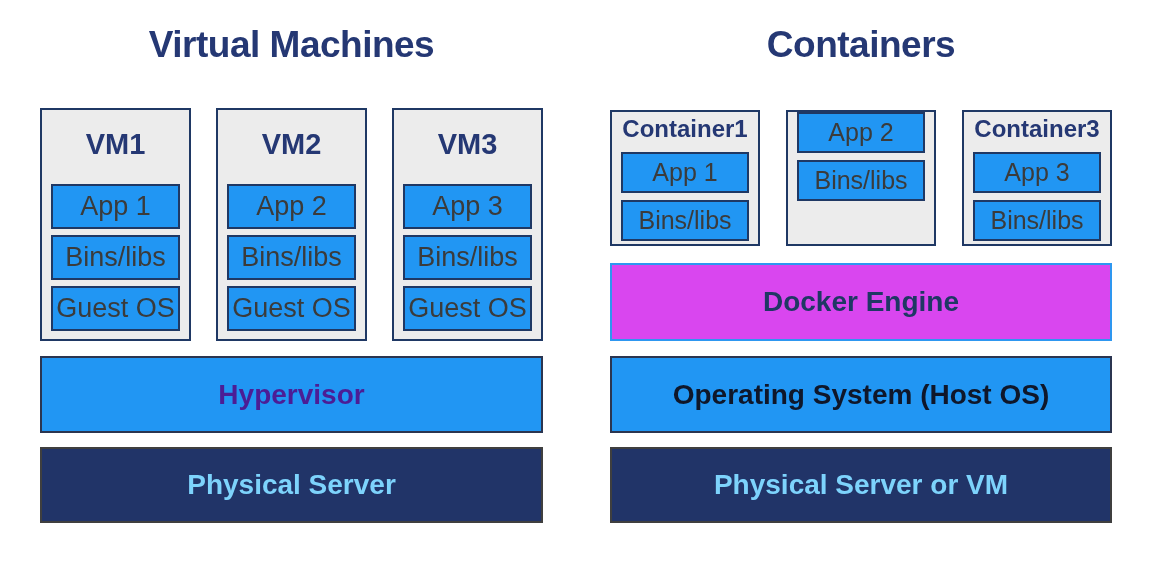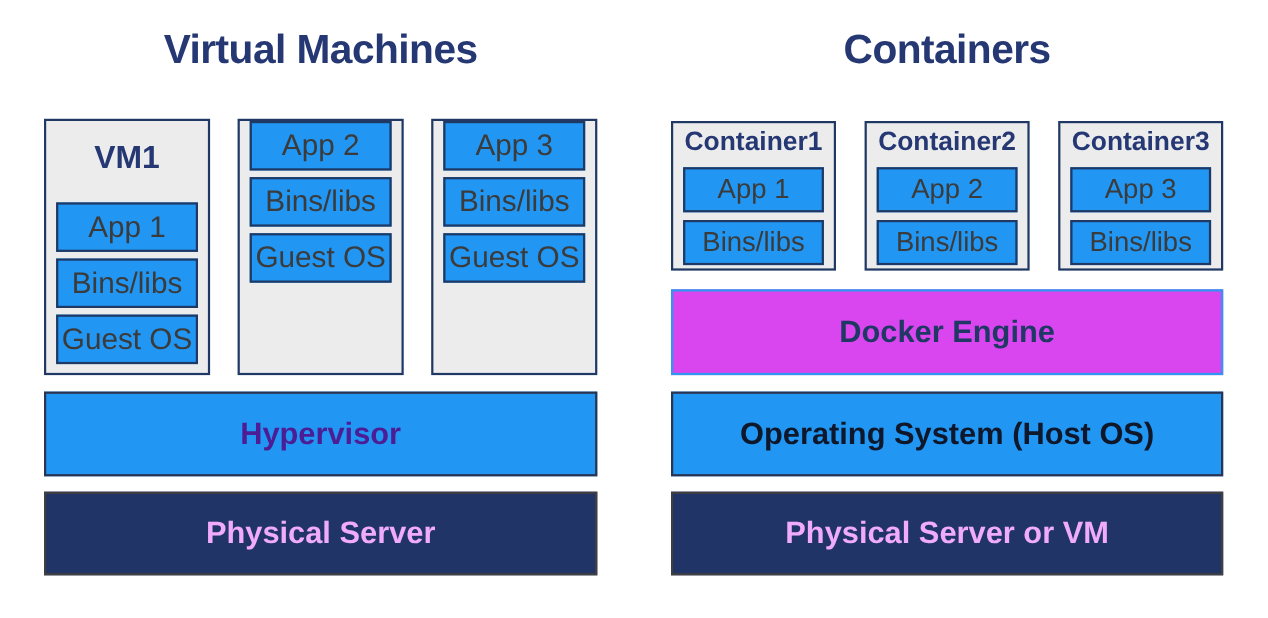--- a/index.html
+++ b/index.html
@@ -112,46 +112,48 @@
   .bar-os {
     top: 356px; height: 77px;
     background: #2196f3;
     border: 2px solid #2b3550;
     color: #0f172a;
   }
   .bar-base {
     top: 447px; height: 76px;
     background: #213468;
     border: 2px solid #3f3f3f;
-    color: #f0abfc;
+    color: #7dd3fc;
   }
 </style>
 </head>
 <body>
 
 <div class="canvas">
 
   <div class="col col-left">
     <div class="section-title">Virtual Machines</div>
 
     <div class="box-row vm-row">
       <div class="stack-box vm-box">
         <div class="box-title">VM1</div>
         <div class="layer">App 1</div>
         <div class="layer">Bins/libs</div>
         <div class="layer">Guest OS</div>
       </div>
 
       <div class="stack-box vm-box">
+        <div class="box-title">VM2</div>
         <div class="layer">App 2</div>
         <div class="layer">Bins/libs</div>
         <div class="layer">Guest OS</div>
       </div>
 
       <div class="stack-box vm-box">
+        <div class="box-title">VM3</div>
         <div class="layer">App 3</div>
         <div class="layer">Bins/libs</div>
         <div class="layer">Guest OS</div>
       </div>
     </div>
 
     <div class="bar bar-hypervisor">Hypervisor</div>
     <div class="bar bar-base">Physical Server</div>
   </div>
 
@@ -159,21 +161,20 @@
     <div class="section-title">Containers</div>
 
     <div class="box-row container-row">
       <div class="stack-box container-box">
         <div class="box-title">Container1</div>
         <div class="layer">App 1</div>
         <div class="layer">Bins/libs</div>
       </div>
 
       <div class="stack-box container-box">
-        <div class="box-title">Container2</div>
         <div class="layer">App 2</div>
         <div class="layer">Bins/libs</div>
       </div>
 
       <div class="stack-box container-box">
         <div class="box-title">Container3</div>
         <div class="layer">App 3</div>
         <div class="layer">Bins/libs</div>
       </div>
     </div>

